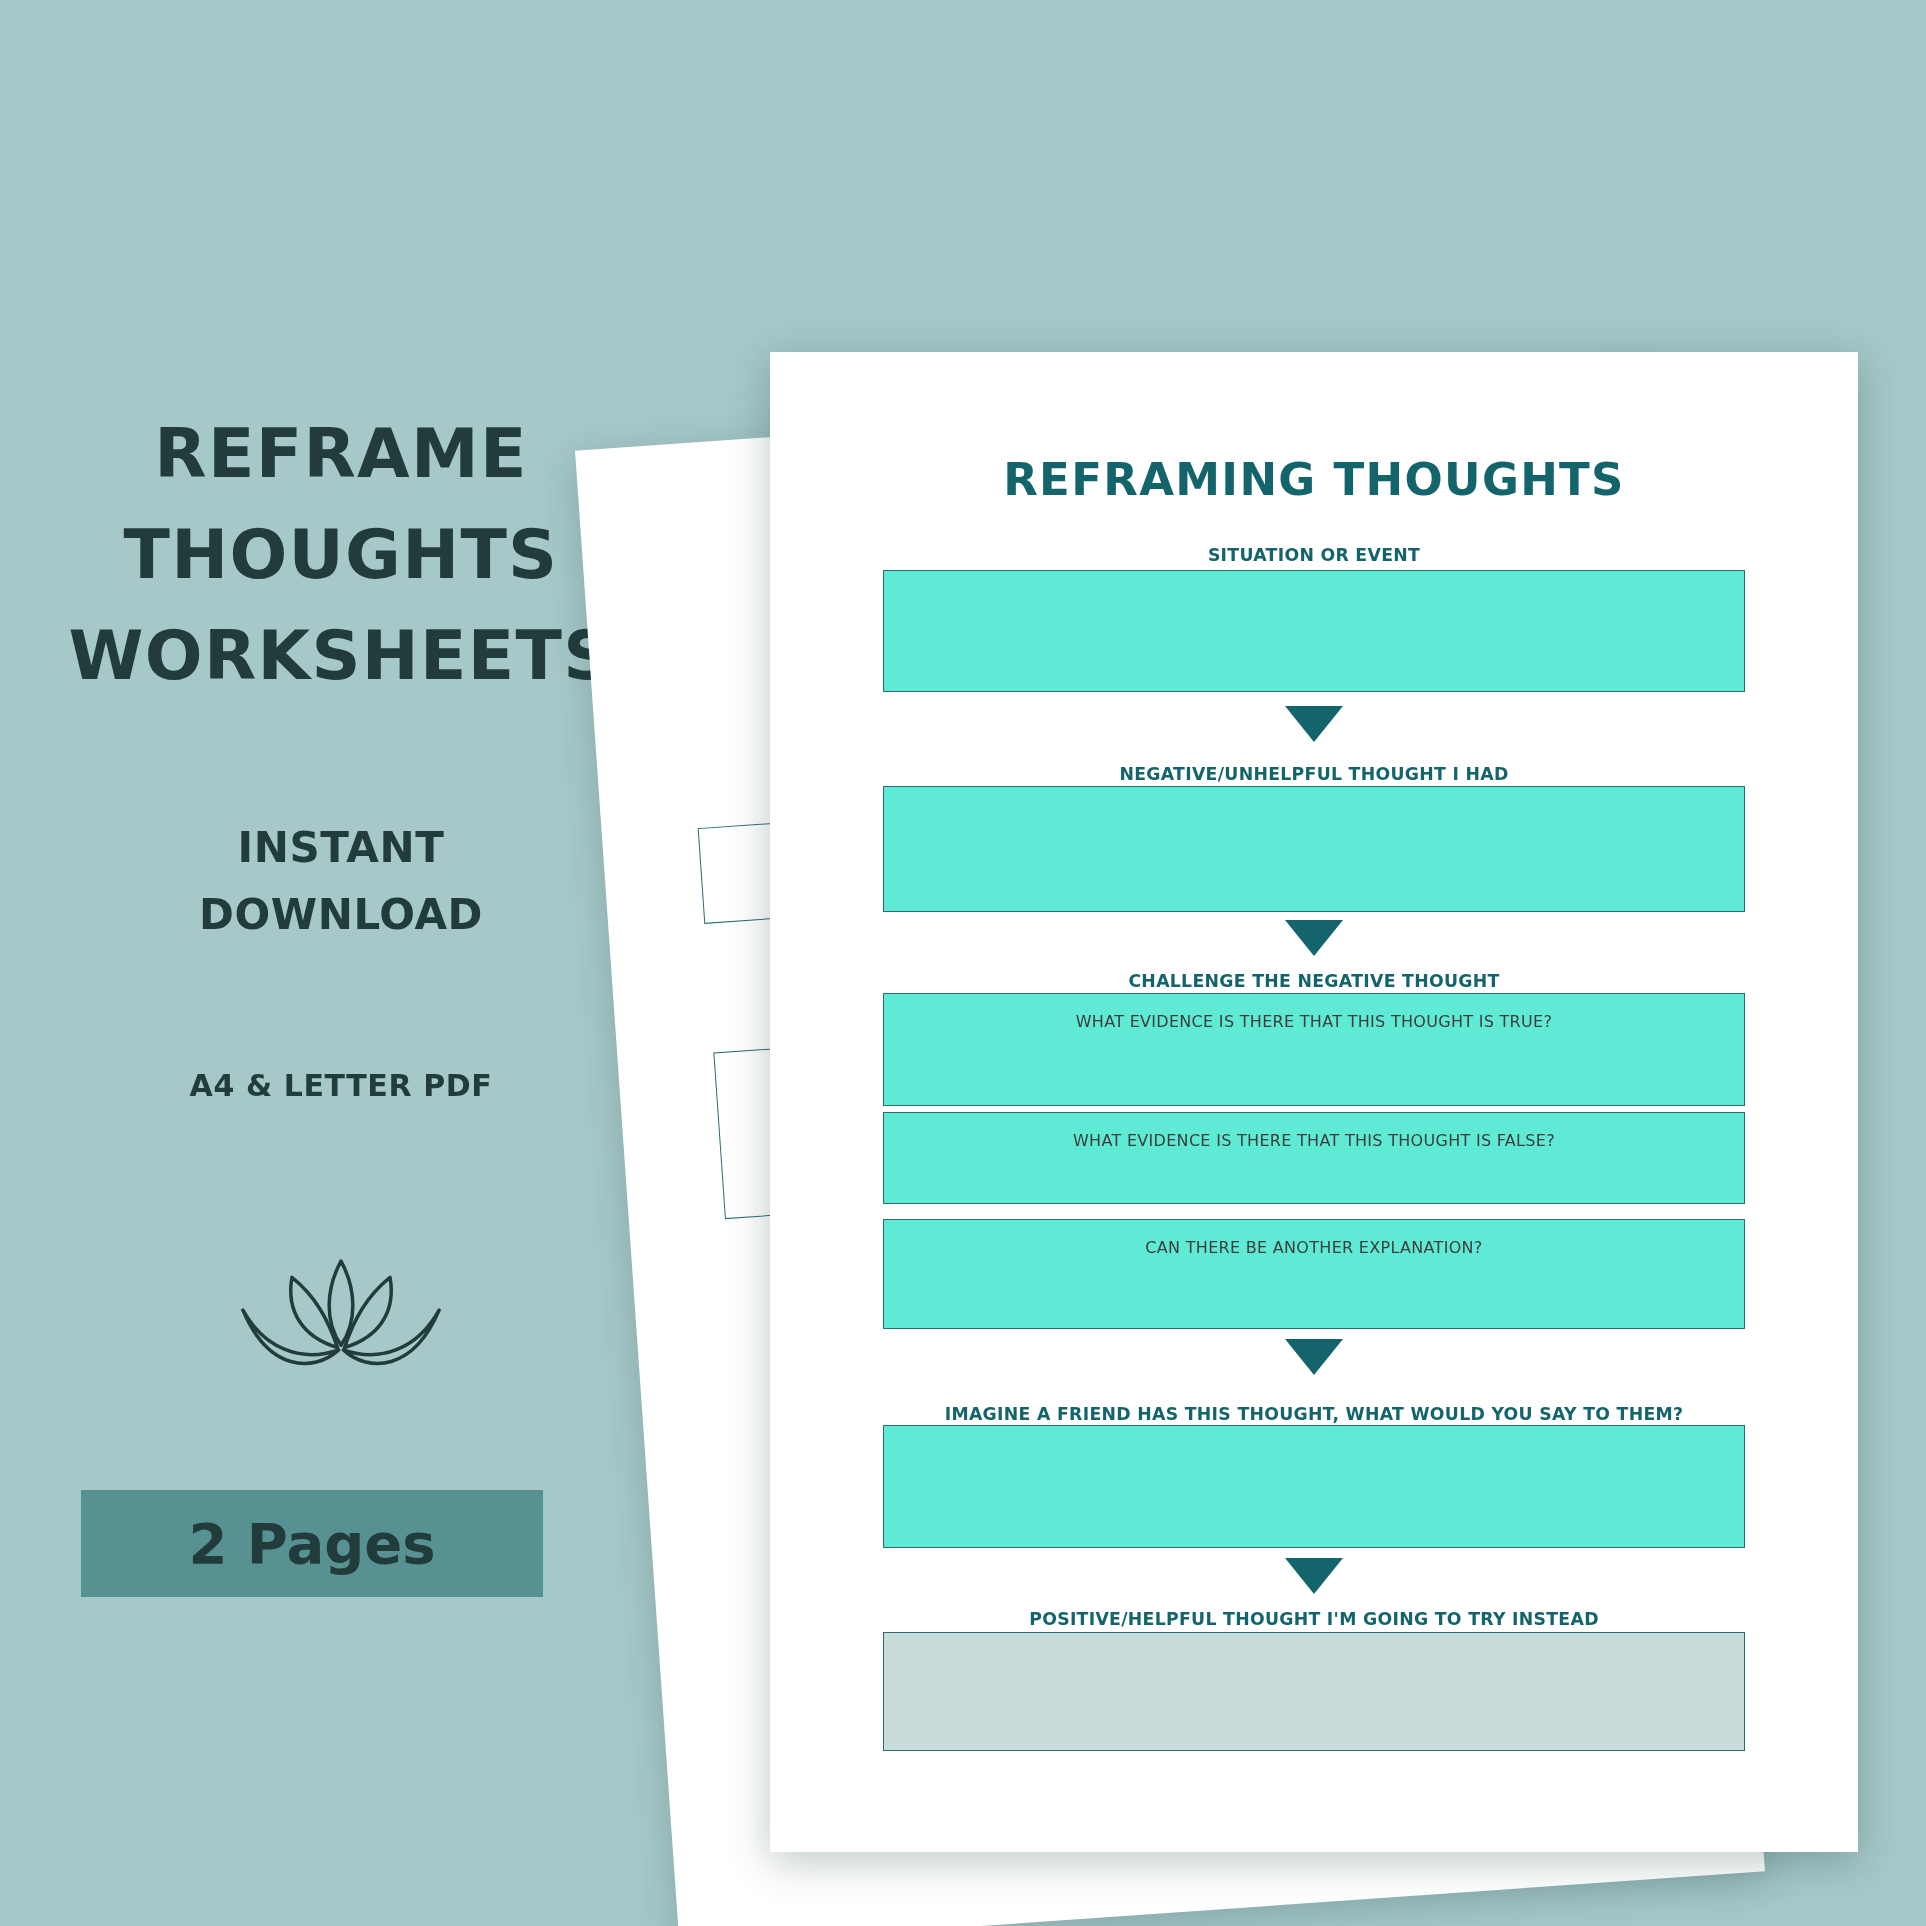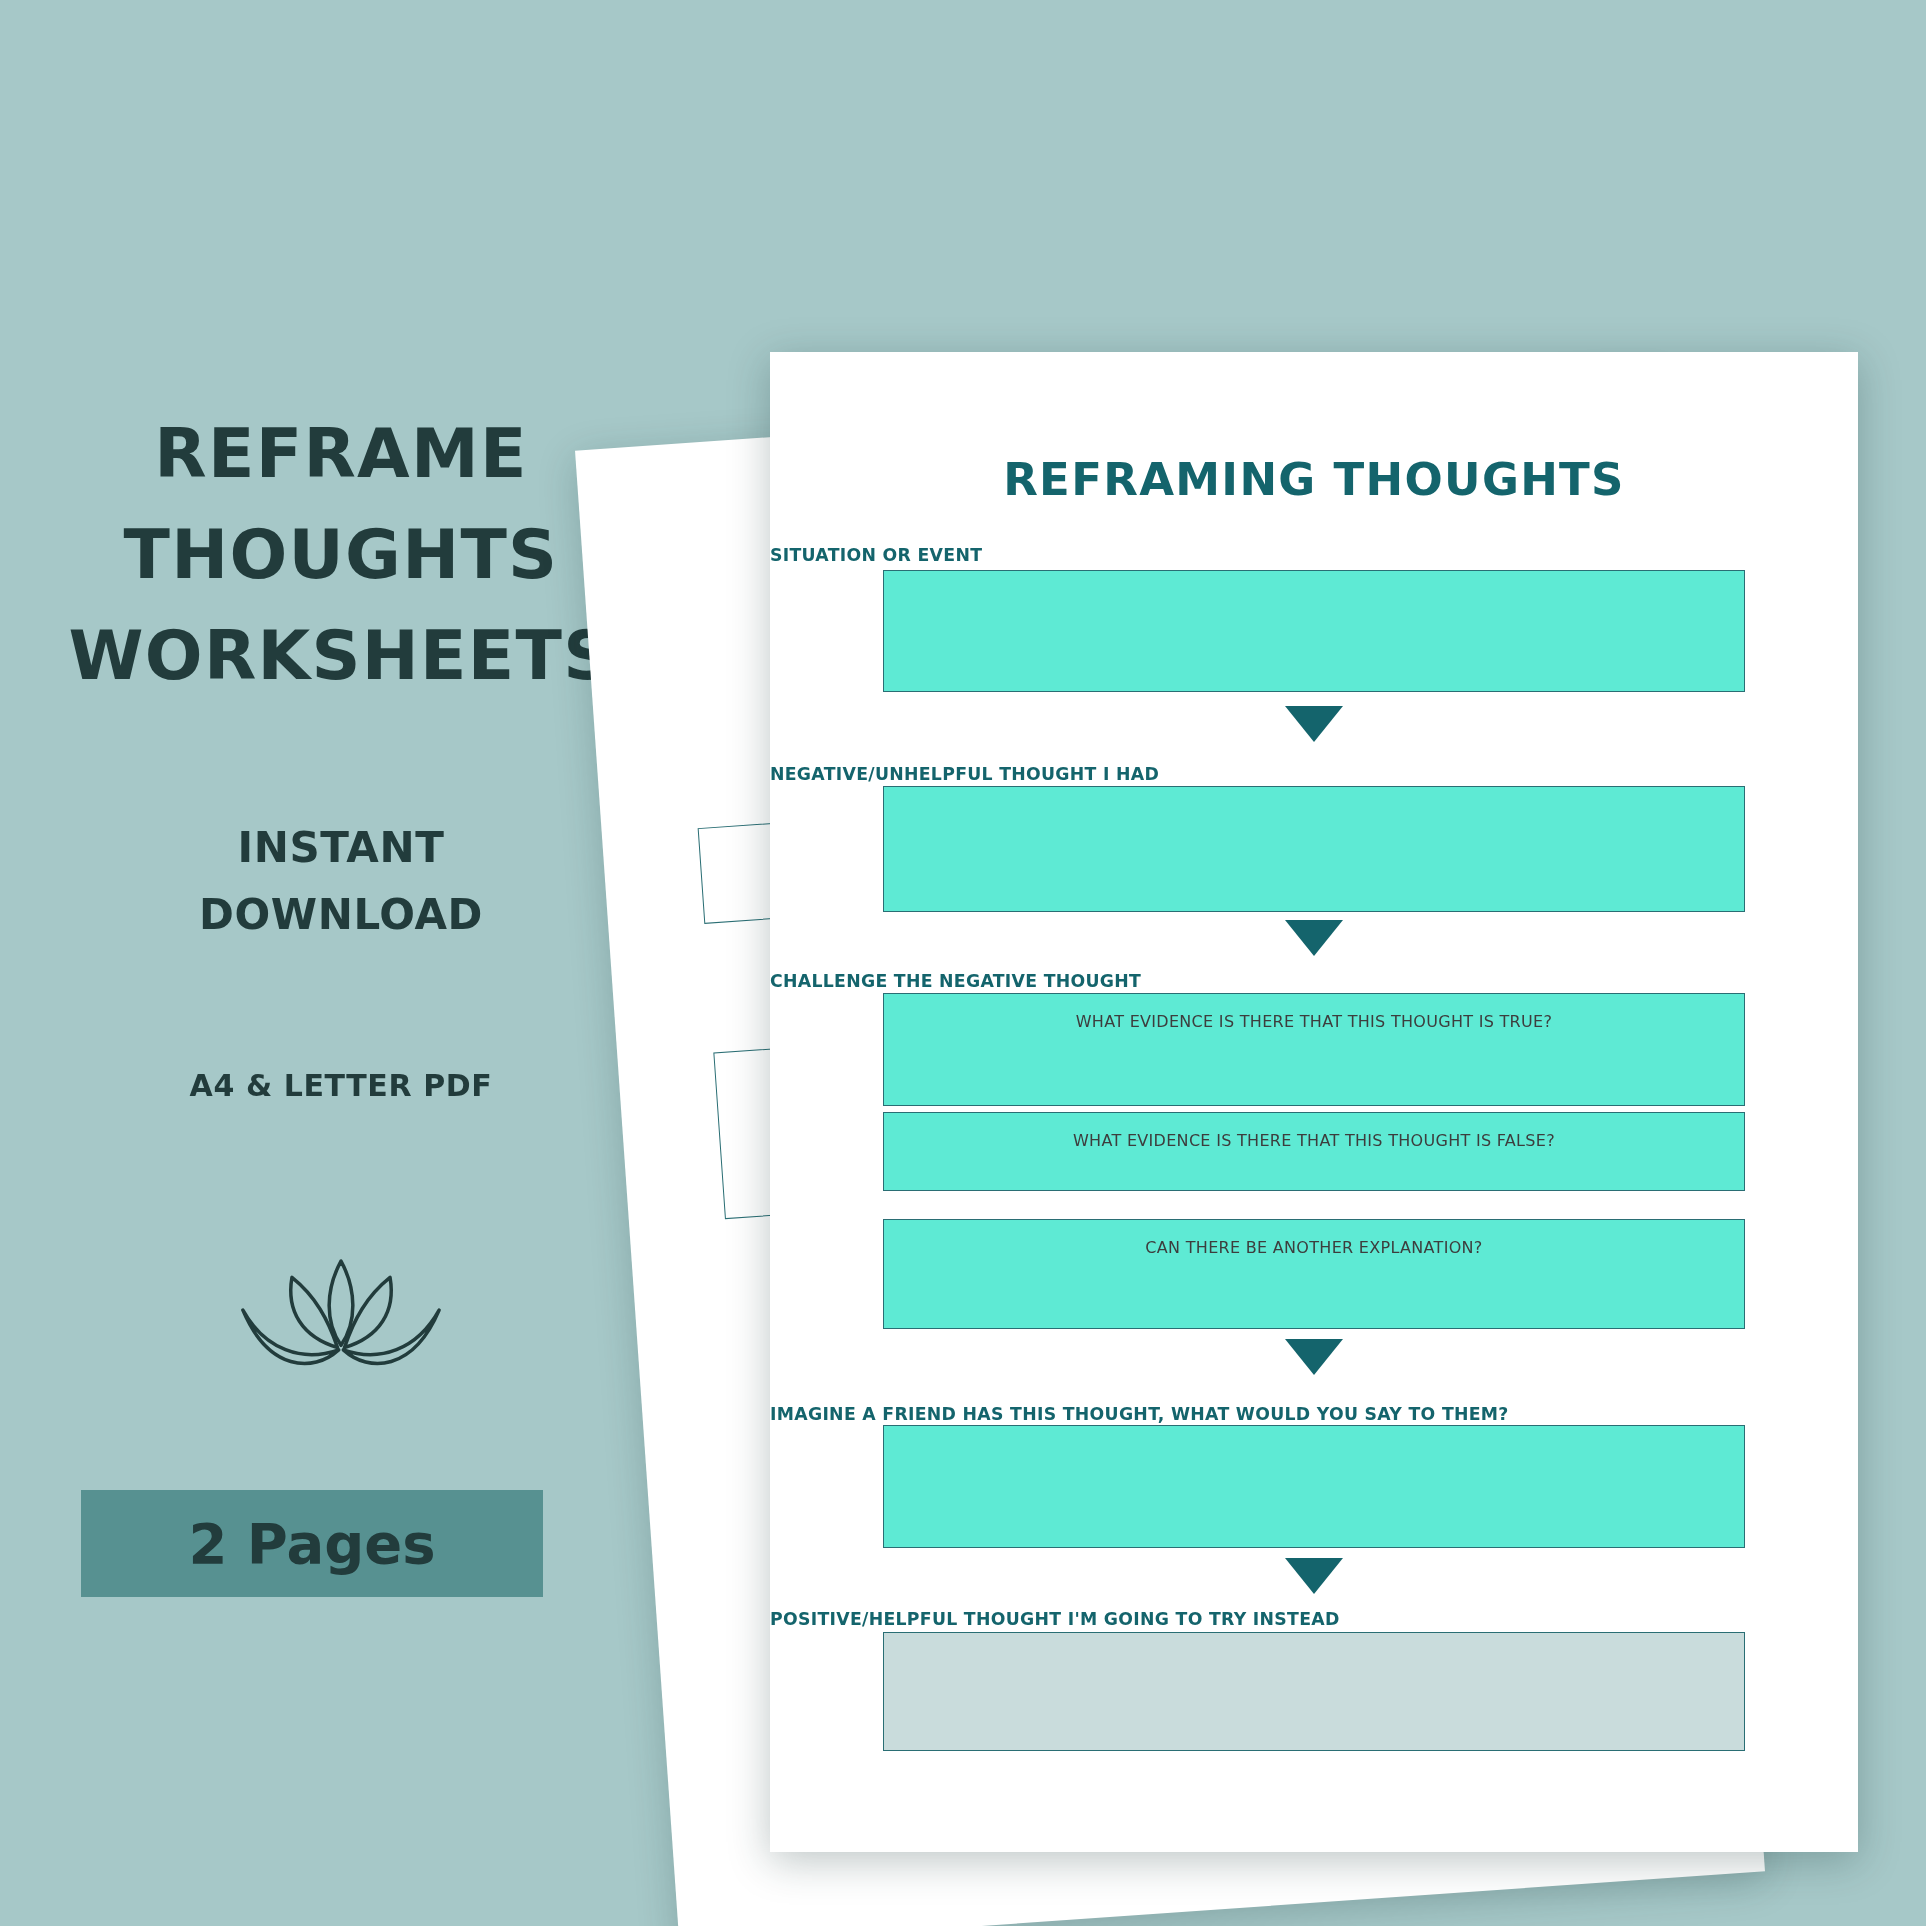--- a/index.html
+++ b/index.html
@@ -59,21 +59,21 @@
   .bp-box.b1 { left: 96px; top: 385px; width: 360px; height: 96px; }
   .bp-box.b2 { left: 96px; top: 610px; width: 360px; height: 167px; }
 
   .ws-title {
     position: absolute; top: 101px; left: 0; width: 100%;
     text-align: center; font-size: 45px; font-weight: bold;
     color: var(--accent, #14646c); letter-spacing: 1.3px;
   }
   .ws-label {
     position: absolute; left: 0; width: 100%;
-    font-size: 17.3px; font-weight: bold;
+    text-align: center; font-size: 17.3px; font-weight: bold;
     color: var(--accent, #14646c); letter-spacing: 0.3px;
   }
   .ws-box {
     position: absolute; left: 113px; width: 862px;
     border: 1.9px solid var(--border, #2a6e74); background: #5eead4;
   }
   .ws-box.fill { background: var(--fill, #c9dcdc); }
   .q {
     padding-top: 18px; width: 100%;
     text-align: center; font-size: 16px; color: #3d3d3d; letter-spacing: 0.3px;
@@ -133,21 +133,21 @@
     <div class="arrow" style="top:354px"></div>
 
     <div class="ws-label" style="top:412px">NEGATIVE/UNHELPFUL THOUGHT I HAD</div>
     <div class="ws-box" style="top:434px;height:126px"></div>
     <div class="arrow" style="top:568px"></div>
 
     <div class="ws-label" style="top:619px">CHALLENGE THE NEGATIVE THOUGHT</div>
     <div class="ws-box" style="top:641px;height:113px">
       <div class="q">WHAT EVIDENCE  IS THERE THAT THIS THOUGHT IS TRUE?</div>
     </div>
-    <div class="ws-box" style="top:760px;height:79px">
+    <div class="ws-box" style="top:760px;height:92px">
       <div class="q">WHAT EVIDENCE  IS  THERE THAT THIS THOUGHT IS FALSE?</div>
     </div>
     <div class="ws-box" style="top:867px;height:110px">
       <div class="q">CAN THERE BE ANOTHER EXPLANATION?</div>
     </div>
     <div class="arrow" style="top:987px"></div>
 
     <div class="ws-label" style="top:1052px">IMAGINE A FRIEND HAS THIS THOUGHT, WHAT WOULD YOU SAY TO THEM?</div>
     <div class="ws-box" style="top:1073px;height:123px"></div>
     <div class="arrow" style="top:1206px"></div>

